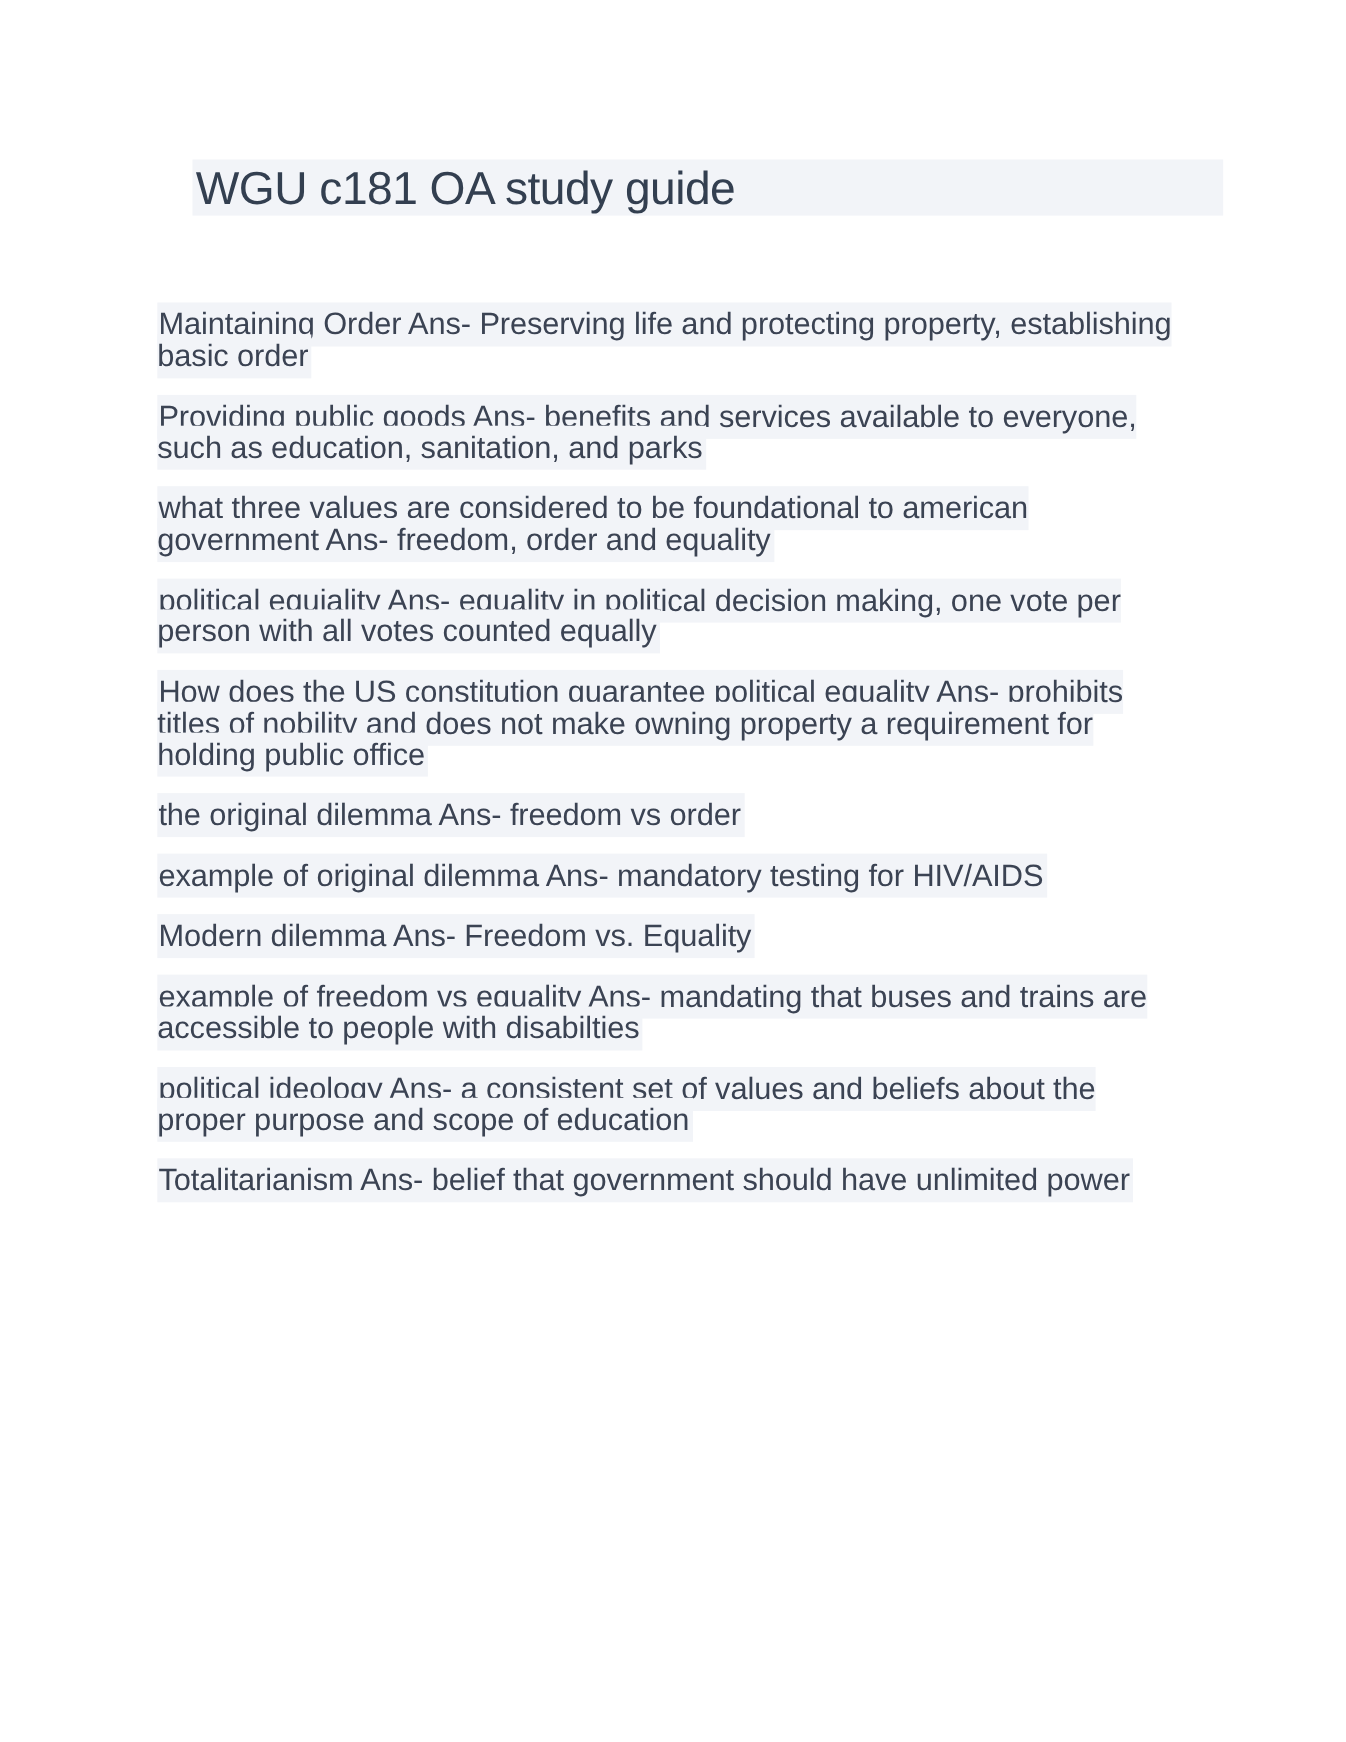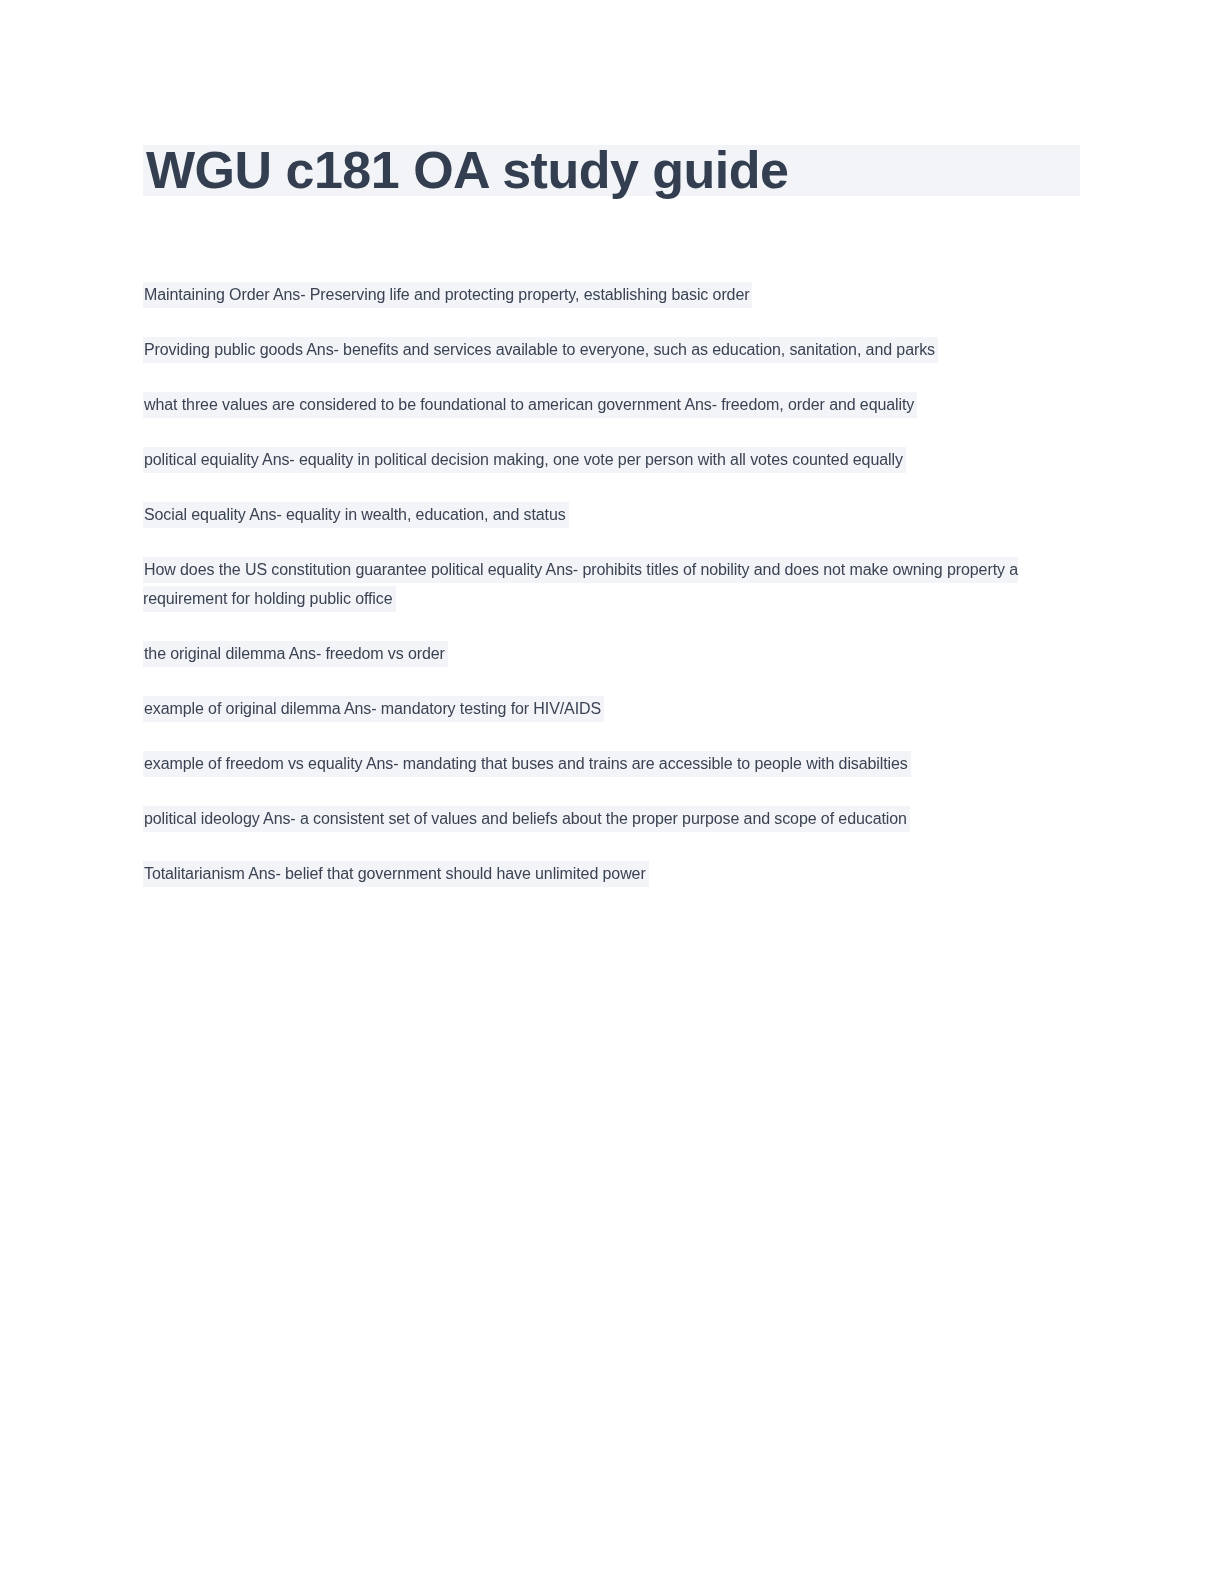--- a/index.html
+++ b/index.html
@@ -12,32 +12,33 @@
     height: 1584px;
     background: var(--page-bg, #ffffff);
     padding: 145px 144px 0 143px;
     font-family: "Liberation Sans", sans-serif;
     overflow: hidden;
   }
 
   .doc-title {
     display: block;
     width: 100%;
-    font-size: 52px;
-    font-weight: 700;
+    font-size: 42px;
+    font-weight: 400;
     letter-spacing: -0.5px;
     line-height: 51px;
     color: var(--title-text, #333f50);
     background: var(--hl, #f2f4f8);
     margin-bottom: 85px;
     padding-left: 3px;
+    margin-left: 32px;
   }
 
   .qa-list p {
-    font-size: 16px;
+    font-size: 28px;
     line-height: 28.5px;
     letter-spacing: -0.1px;
     color: var(--body-text, #3b4353);
     margin-bottom: 26.5px;
   }
 
   
   .qa-list .hl {
     background: var(--hl, #f2f4f8);
     padding: 4px 3px 5px 1px;
@@ -49,21 +50,21 @@
 <body>
 
 <div class="page">
   <h1 class="doc-title">WGU c181 OA study guide</h1>
 
   <div class="qa-list">
       <p><span class="hl">Maintaining Order Ans- Preserving life and protecting property, establishing basic order</span></p>
       <p><span class="hl">Providing public goods Ans- benefits and services available to everyone, such as education, sanitation, and parks</span></p>
       <p><span class="hl">what three values are considered to be foundational to american government Ans- freedom, order and equality</span></p>
       <p><span class="hl">political equiality Ans- equality in political decision making, one vote per person with all votes counted equally</span></p>
-      <p><span class="hl">Social equality Ans- equality in wealth, education, and status</span></p>
       <p><span class="hl">How does the US constitution guarantee political equality Ans- prohibits titles of nobility and does not make owning property a requirement for holding public office</span></p>
       <p><span class="hl">the original dilemma Ans- freedom vs order</span></p>
       <p><span class="hl">example of original dilemma Ans- mandatory testing for HIV/AIDS</span></p>
+      <p><span class="hl">Modern dilemma Ans- Freedom vs. Equality</span></p>
       <p><span class="hl">example of freedom vs equality Ans- mandating that buses and trains are accessible to people with disabilties</span></p>
       <p><span class="hl">political ideology Ans- a consistent set of values and beliefs about the proper purpose and scope of education</span></p>
       <p><span class="hl">Totalitarianism Ans- belief that government should have unlimited power</span></p>
     </div>
 </div>
 
 </body></html>

